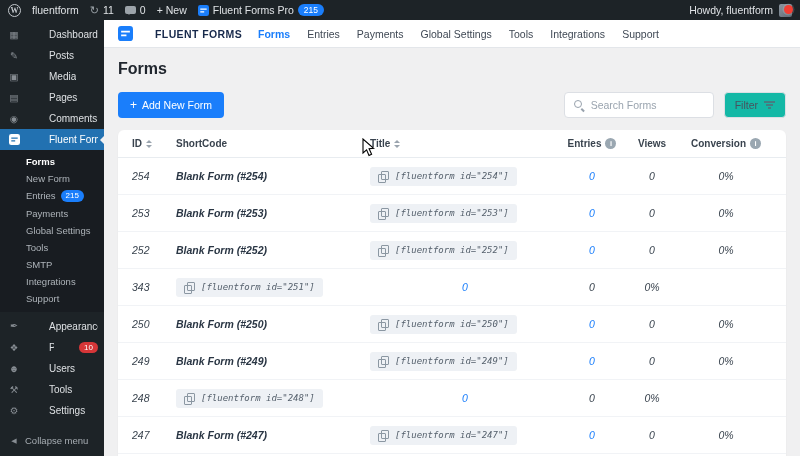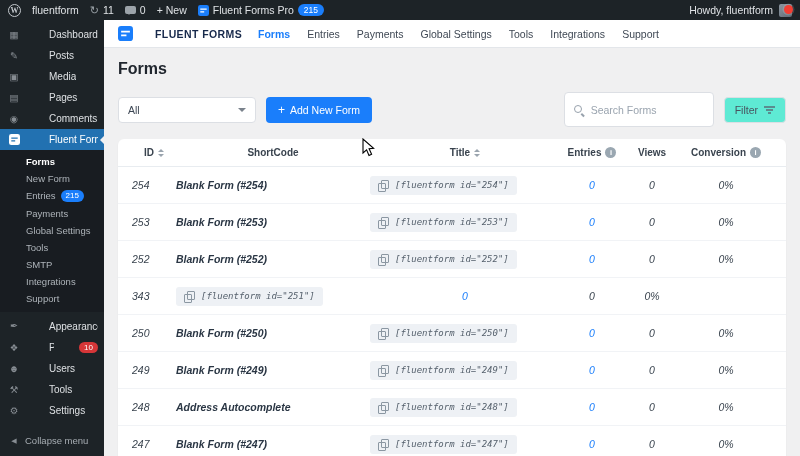--- a/index.html
+++ b/index.html
@@ -47,33 +47,33 @@
   .ff-nav-item.active{color:#1a7efb;font-weight:bold;}
 
   .content{padding:10px 14px 0;}
   .page-title{font-size:16px;font-weight:bold;color:#20262e;margin:2px 0 14px;}
   .toolbar{display:flex;align-items:center;gap:10px;}
   .select{width:138px;height:26px;background:#fff;border:1px solid #dcdfe4;border-radius:4px;display:flex;align-items:center;justify-content:space-between;padding:0 9px;font-size:10.5px;color:#3c4653;cursor:pointer;}
   .chev{border-left:4px solid transparent;border-right:4px solid transparent;border-top:4px solid #7a828c;display:inline-block;}
   .add-btn{height:26px;background:#1a7efb;color:#fff;border:none;border-radius:4px;font-size:10.5px;padding:0 12px;display:flex;align-items:center;gap:5px;cursor:pointer;font-family:inherit;}
   .add-plus{font-size:12px;line-height:1;}
   .toolbar-spacer{flex:1;}
-  .search-box{width:150px;height:35px;background:#fff;border:1px solid #dcdfe4;border-radius:4px;display:flex;align-items:center;padding:0 8px;gap:6px;}
+  .search-box{width:150px;height:26px;background:#fff;border:1px solid #dcdfe4;border-radius:4px;display:flex;align-items:center;padding:0 8px;gap:6px;}
   .search-icon{position:relative;width:12px;height:12px;display:inline-block;flex:none;}
   .search-icon::before{content:"";position:absolute;left:1px;top:1px;width:6px;height:6px;border:1.5px solid #98a2ad;border-radius:50%;}
   .search-icon::after{content:"";position:absolute;left:9px;top:9px;width:4px;height:1.5px;background:#98a2ad;transform:rotate(45deg);transform-origin:0 0;}
   .search-box input{border:none;outline:none;flex:1;min-width:0;font-size:10.5px;font-family:inherit;color:#3c4653;background:transparent;}
   .search-box input::placeholder{color:#9aa4af;}
-  .filter-btn{height:26px;background:#5eead4;border:1px solid #dcdfe4;border-radius:4px;font-size:10.5px;color:#49525e;padding:0 10px;display:flex;align-items:center;gap:6px;cursor:pointer;font-family:inherit;}
+  .filter-btn{height:26px;background:#14b8a6;border:1px solid #dcdfe4;border-radius:4px;font-size:10.5px;color:#49525e;padding:0 10px;display:flex;align-items:center;gap:6px;cursor:pointer;font-family:inherit;}
 
   
   .table-card{margin-top:12px;background:#fff;border-radius:6px 6px 0 0;box-shadow:0 1px 2px rgba(16,24,40,.06);height:326px;overflow:hidden;}
   .t-head,.t-row{display:grid;grid-template-columns:44px 1fr 190px 64px 56px 92px;align-items:center;padding:0 14px;}
   .t-head{height:28px;border-bottom:1px solid #e8ecf0;font-size:10px;font-weight:bold;color:#39434e;}
-  .th{display:flex;align-items:center;justify-content:center;}
+  .th{display:flex;align-items:center;}
   .col-c{justify-content:center;text-align:center;}
   .sort{display:inline-flex;flex-direction:column;margin-left:4px;line-height:0;}
   .sort i{display:block;border-left:3px solid transparent;border-right:3px solid transparent;}
   .sort .up{border-bottom:3.5px solid #9aa4ae;margin-bottom:2px;}
   .sort .down{border-top:3.5px solid #9aa4ae;}
   .info{width:11px;height:11px;border-radius:50%;background:#9aa7b1;color:#fff;display:inline-flex;align-items:center;justify-content:center;margin-left:4px;flex:none;font-size:7.5px;font-style:normal;}
   .info::after{content:"i";}
   .t-row{height:37px;border-bottom:1px solid #f1f3f6;font-size:10.5px;color:#39434e;font-style:italic;}
   .c-title{font-weight:bold;color:#2a3644;cursor:pointer;}
   .c-id{color:#39434e;}
@@ -298,24 +298,20 @@
         <li class="ff-nav-item">
           <span>Support</span>
         </li>
       </ul>
   </div>
 
   <div class="content">
     <h1 class="page-title">Forms</h1>
 
     <div class="toolbar">
-      <div class="select">
-        <span>All</span>
-        <span class="chev"></span>
-      </div>
       <button class="add-btn">
         <span class="add-plus">+</span>
         <span>Add New Form</span>
       </button>
       <div class="toolbar-spacer"></div>
       <div class="search-box">
         <span class="search-icon"></span>
         <input type="text" placeholder="Search Forms" style="">
       </div>
       <button class="filter-btn">
@@ -442,21 +438,20 @@
                 <span>[fluentform id="249"]</span>
               </span>
             </div>
             <div class="c-entries">0</div>
             <div class="c-views">0</div>
             <div class="c-conv">0%</div>
           </div>
 
           <div class="t-row">
             <div class="c-id">248</div>
-            <div class="c-title">Address Autocomplete</div>
             <div>
               <span class="sc-pill">
                 <span class="copy-icon"></span>
                 <span>[fluentform id="248"]</span>
               </span>
             </div>
             <div class="c-entries">0</div>
             <div class="c-views">0</div>
             <div class="c-conv">0%</div>
           </div>

